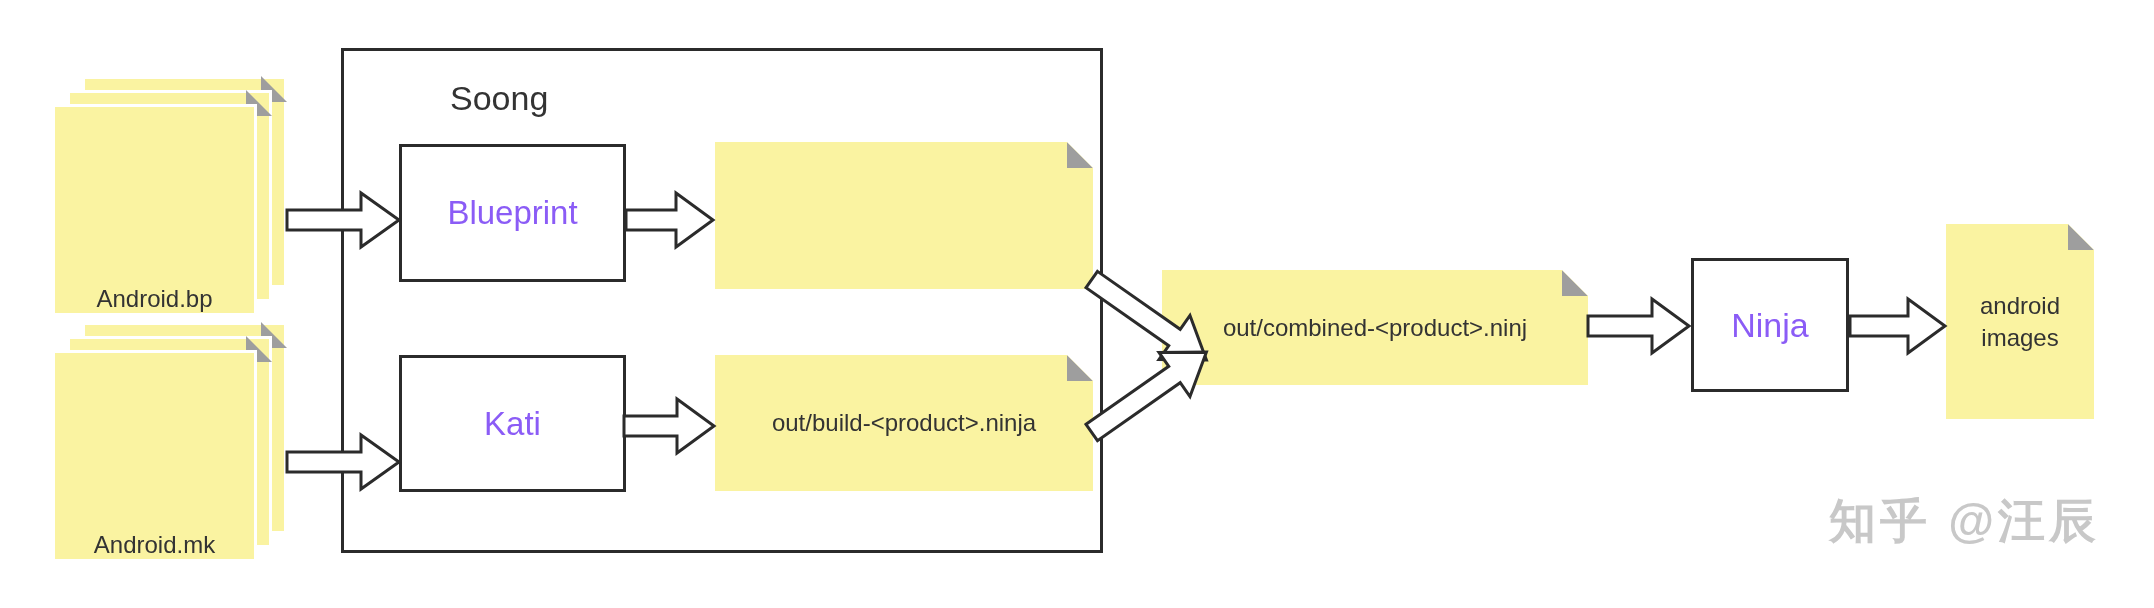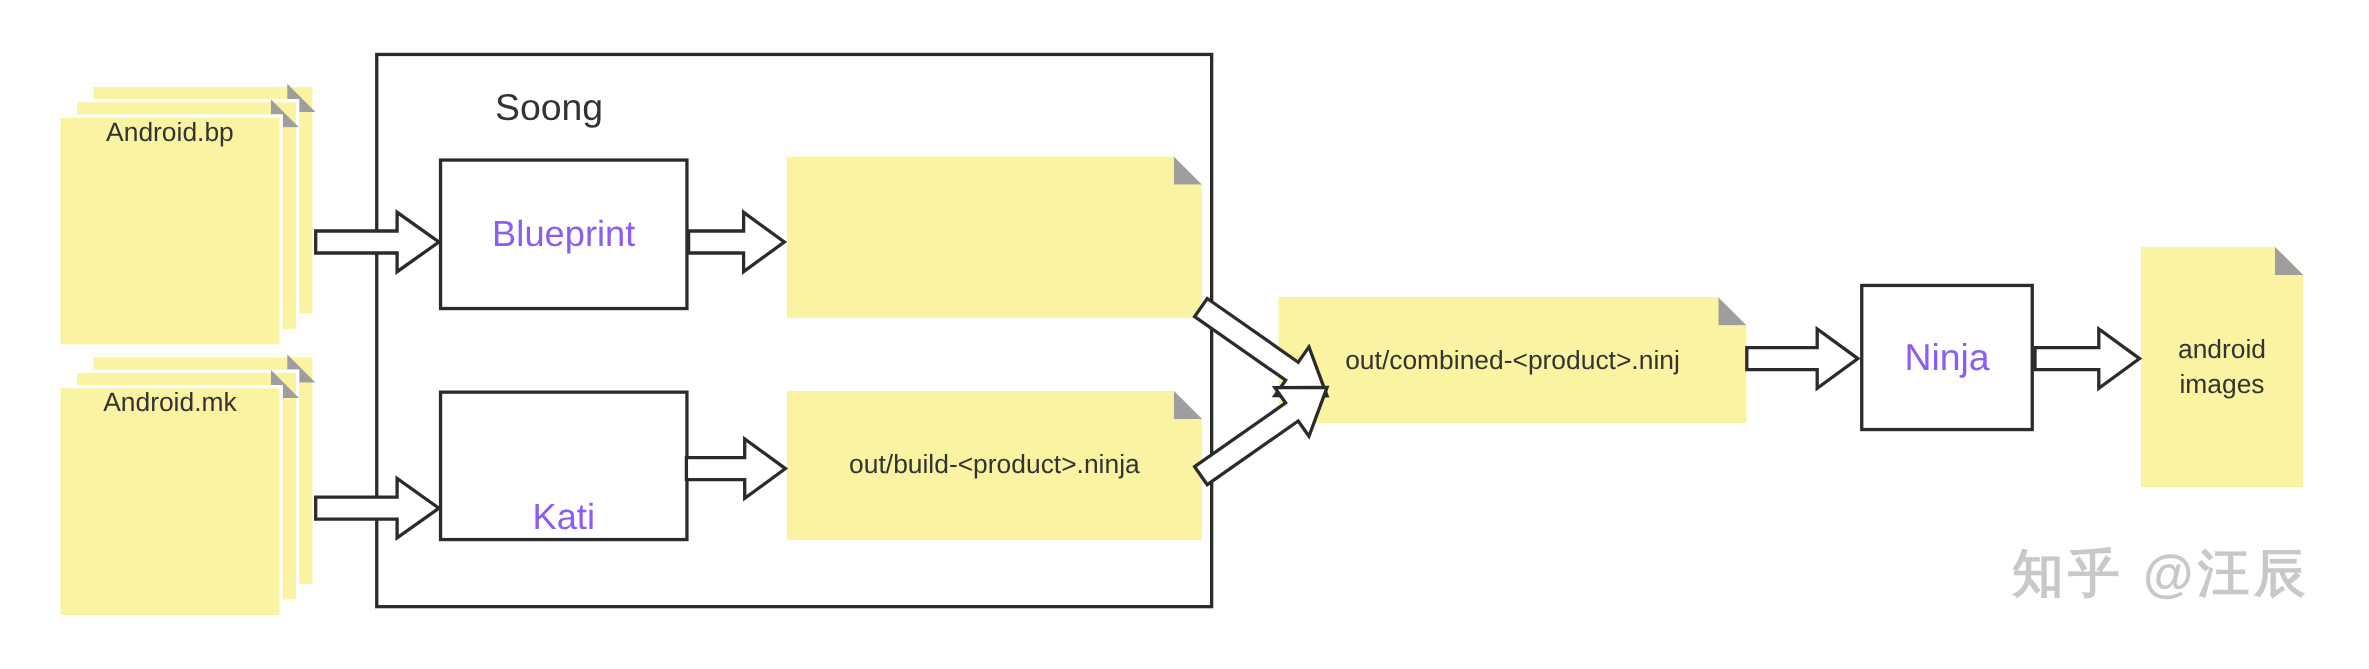--- a/index.html
+++ b/index.html
@@ -67,21 +67,21 @@
 
   
   .stack { position: absolute; width: 240px; height: 240px; z-index: 1; }
   .stack .layer {
     position: absolute;
     width: 205px;
     height: 212px;
     background: #faf3a1;
     border: 3px solid #ffffff;
     display: flex;
-    align-items: flex-start;
+    align-items: flex-end;
     justify-content: center;
   }
   .stack .l3 { left: 30px; top: 0; }
   .stack .l2 { left: 15px; top: 14px; }
   .stack .l1 { left: 0;  top: 28px; }
   .stack .fold {
     position: absolute;
     top: -3px;
     right: -3px;
     width: 26px;
@@ -148,21 +148,21 @@
   </div>
 
   <div class="box soong-box" style="left:341px; top:48px; width:762px; height:505px;">
     <span class="soong-title">Soong</span>
   </div>
 
   <div class="box" style="left:399px; top:144px; width:227px; height:138px;">
     <span class="box-label">Blueprint</span>
   </div>
 
-  <div class="box" style="left:399px; top:355px; width:227px; height:137px;align-items:flex-end;">
+  <div class="box" style="left:399px; top:355px; width:227px; height:137px;">
     <span class="box-label">Kati</span>
   </div>
 
   <div class="note" style="left:715px; top:142px; width:378px; height:147px;">
     <span class="fold"></span>
   </div>
 
   <div class="note" style="left:715px; top:355px; width:378px; height:136px;">
     <span class="fold"></span>
     <span class="note-label">out/build-&lt;product&gt;.ninja</span>
@@ -170,21 +170,21 @@
 
   <div class="note" style="left:1162px; top:270px; width:426px; height:115px;">
     <span class="fold"></span>
     <span class="note-label">out/combined-&lt;product&gt;.ninj</span>
   </div>
 
   <div class="box" style="left:1691px; top:258px; width:158px; height:134px;">
     <span class="box-label" style="font-size:34px;">Ninja</span>
   </div>
 
-  <div class="note" style="left:1946px; top:224px; width:148px; height:219px;">
+  <div class="note" style="left:1946px; top:224px; width:148px; height:195px;">
     <span class="fold"></span>
     <span class="note-label wrap">android images</span>
   </div>
 
   <svg class="arrow" style="left:285px; top:188px;" width="118" height="64">
     <polygon points="2,22 76,22 76,5 114,32 76,59 76,42 2,42"></polygon>
   </svg>
 
   <svg class="arrow" style="left:285px; top:430px;" width="118" height="64">
     <polygon points="2,22 76,22 76,5 114,32 76,59 76,42 2,42"></polygon>

